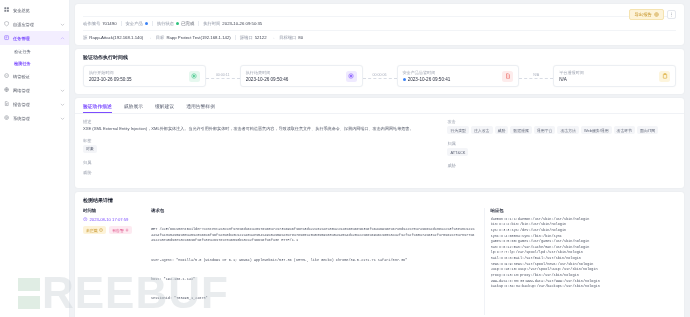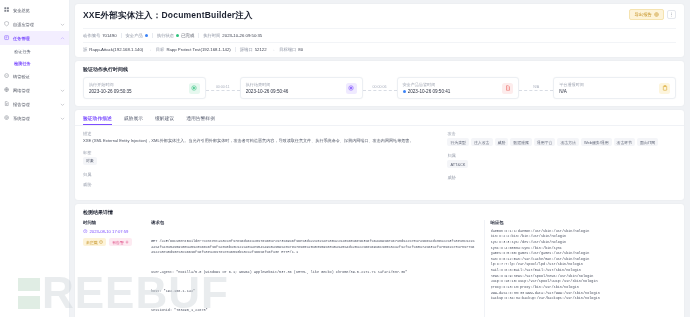--- a/index.html
+++ b/index.html
@@ -259,21 +259,20 @@
         <svg viewBox="0 0 16 16" fill="none" stroke="currentColor" stroke-width="2">
             <path d="M3 6 L8 11 L13 6"></path>
           </svg>
       </span>
     </div>
   </div>
 
   <div class="main">
 
     <div class="card hdr">
-      <h1>XXE外部实体注入：DocumentBuilder注入</h1>
 
       <div class="hdr-actions">
         <div class="badge-warn">
           <span>导出报告</span>
           <span class="gear">
             <svg viewBox="0 0 16 16" fill="none" stroke="currentColor" stroke-width="1.6">
                 <circle cx="8" cy="8" r="2.4"></circle>
                 <circle cx="8" cy="8" r="6"></circle>
               </svg>
           </span>

